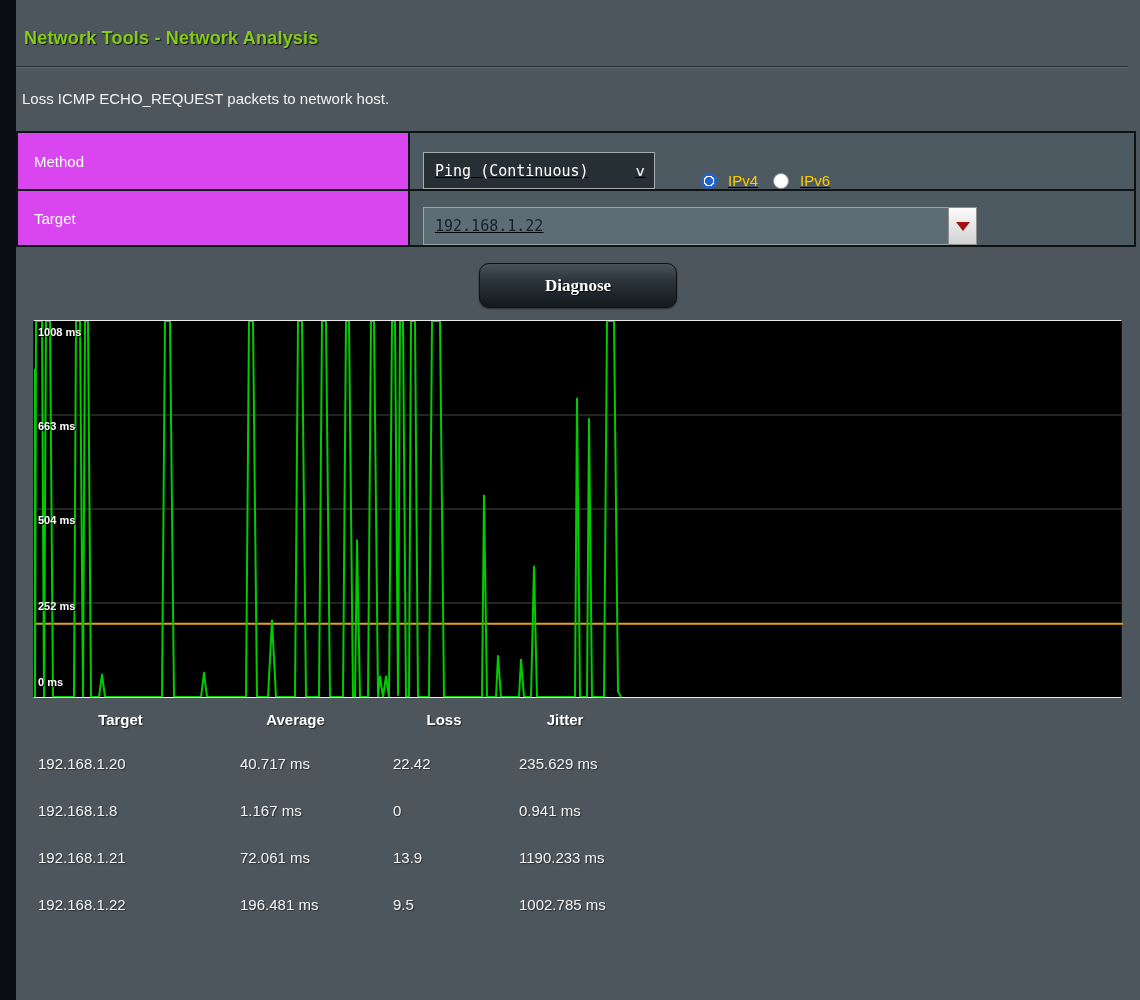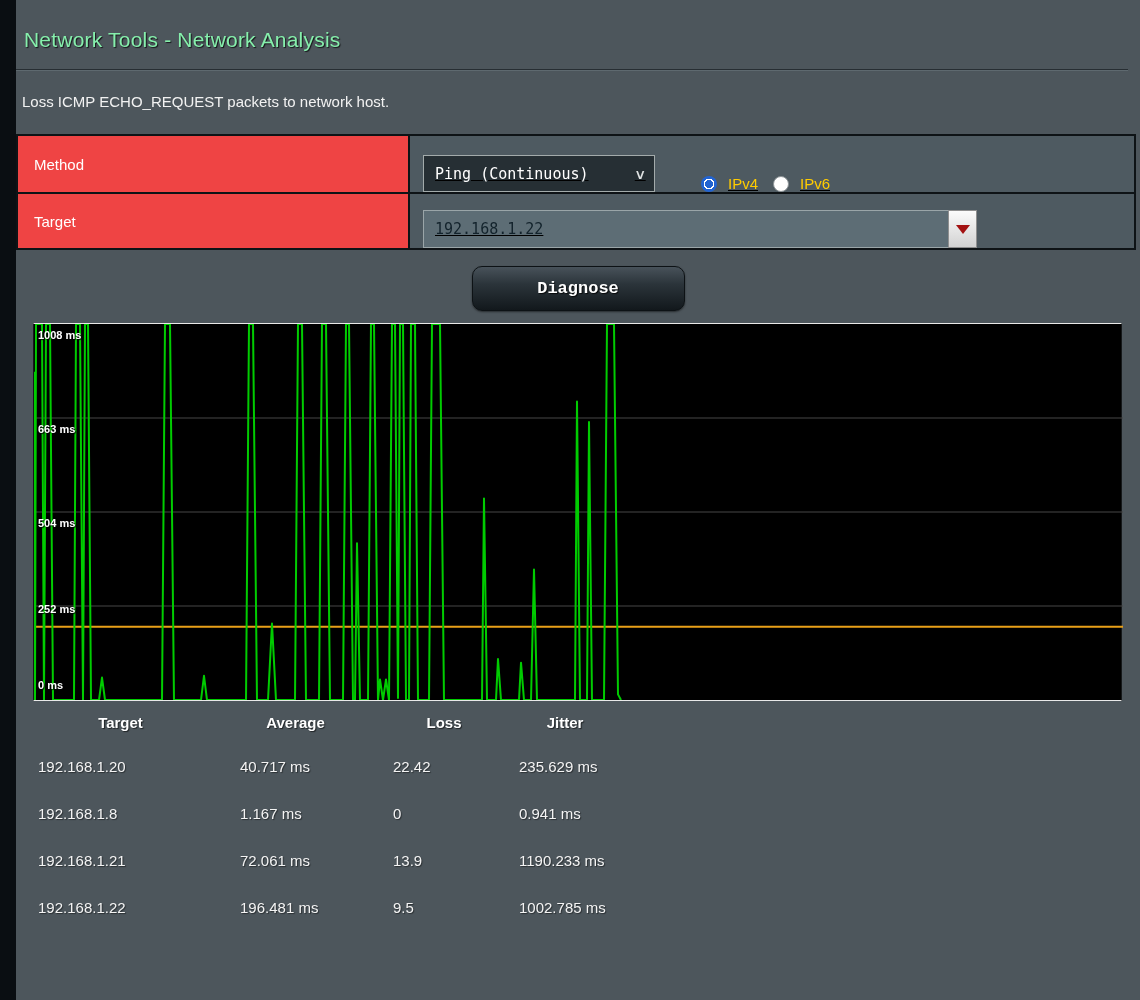--- a/index.html
+++ b/index.html
@@ -1,30 +1,30 @@
 <!DOCTYPE html>
 <html><head>
 <meta charset="utf-8">
 <style>
   * { box-sizing: border-box; margin: 0; padding: 0; }
   html,body { width:1140px; height:1000px; overflow:hidden; }
   body { background:#0a0e12; font-family:"Liberation Sans", sans-serif; }
 
   .panel { position:absolute; left:16px; top:0; width:1124px; height:1000px; background:#4d565c; }
 
-  .page-title { margin:28px 0 0 8px; font-size:21px; font-weight:normal; color:#86efac;
+  .page-title { margin:28px 0 0 8px; font-size:18px; font-weight:bold; color:#84cc16;
                 text-shadow:1px 1px 1px rgba(0,0,0,.75); letter-spacing:.2px; }
   .divider { margin-top:17px; height:2px; border-top:1px solid #272e33; border-bottom:1px solid #5e696f; margin-right:12px; }
   .description { margin:22px 0 0 6px; font-size:15px; color:#f2f2f2; }
 
   
   .form-table { margin-top:24px; width:1120px; border:2px solid #0e1316; }
   .form-row { display:grid; grid-template-columns:392px 1fr; height:56px; }
   .form-row + .form-row { border-top:2px solid #0e1316; }
-  .label-cell { background:#ef4444; border-right:2px solid #0e1316; display:flex; align-items:center;
+  .label-cell { background:#d946ef; border-right:2px solid #0e1316; display:flex; align-items:center;
                 padding-left:16px; color:#ffffff; font-size:15px; }
   .value-cell { background:#4e5a61; display:flex; align-items:flex-end;text-decoration:underline; }
 
   .select-box { margin-left:13px; height:37px; min-width:232px; background:#262f34;
                 border:1px solid #a3abab; color:#ffffff; display:inline-flex; align-items:center;
                 justify-content:space-between; padding:0 10px 0 11px; gap:12px;
                 font-family:"DejaVu Sans Mono", monospace; font-size:15px; cursor:pointer; }
   .chevron { color:#dfe3e3; font-size:14px; transform:scaleX(1.3); }
 
   .ip-options { margin-left:46px; display:flex; align-items:center; gap:15px; }
@@ -37,23 +37,23 @@
   .target-wrap { margin-left:13px; display:flex; align-items:stretch; height:38px; }
   .target-input { width:525px; background:#5d6d75; border:1px solid #9aa5a8; border-right:none;
                   color:#13232c; font-family:"DejaVu Sans Mono", monospace; font-size:15px;
                   padding-left:11px; outline:none; }
   .dd-btn { width:29px; background:linear-gradient(180deg,#fbfbfb,#d2d2d2); border:1px solid #8f8f8f;
             display:flex; align-items:center; justify-content:center; cursor:pointer; }
   .dd-tri { width:0; height:0; border-left:7px solid transparent; border-right:7px solid transparent;
             border-top:9px solid #a31111; }
 
   .diagnose-row { margin-top:16px; text-align:center; }
-  .diagnose-btn { width:213px; height:45px; border-radius:10px; cursor:pointer;
+  .diagnose-btn { width:198px; height:45px; border-radius:10px; cursor:pointer;
                   border:1px solid #0d1215; color:#ffffff; font-weight:bold; font-size:17px;
-                  font-family:Liberation Mono, monospace; text-shadow:1px 1px 1px rgba(0,0,0,.8);
+                  font-family:Liberation Serif, serif; text-shadow:1px 1px 1px rgba(0,0,0,.8);
                   background:linear-gradient(180deg,#48525a 0%, #2b343a 40%, #12181c 100%);
                   box-shadow:0 1px 2px rgba(0,0,0,.5); }
 
   
   .chart { position:relative; margin:12px 18px 0 17px; width:1089px; height:378px; background:#000000;
            border-top:1px solid #e9e9e9; border-bottom:1px solid #e9e9e9;
            border-left:1px solid #16191b; border-right:1px solid #16191b; }
   .chart svg { position:absolute; left:0; top:0; display:block; }
   .ytick { position:absolute; left:4px; color:#ffffff; font-size:11px; font-weight:bold;
            text-shadow:1px 1px 1px rgba(0,0,0,.9); white-space:nowrap; }

